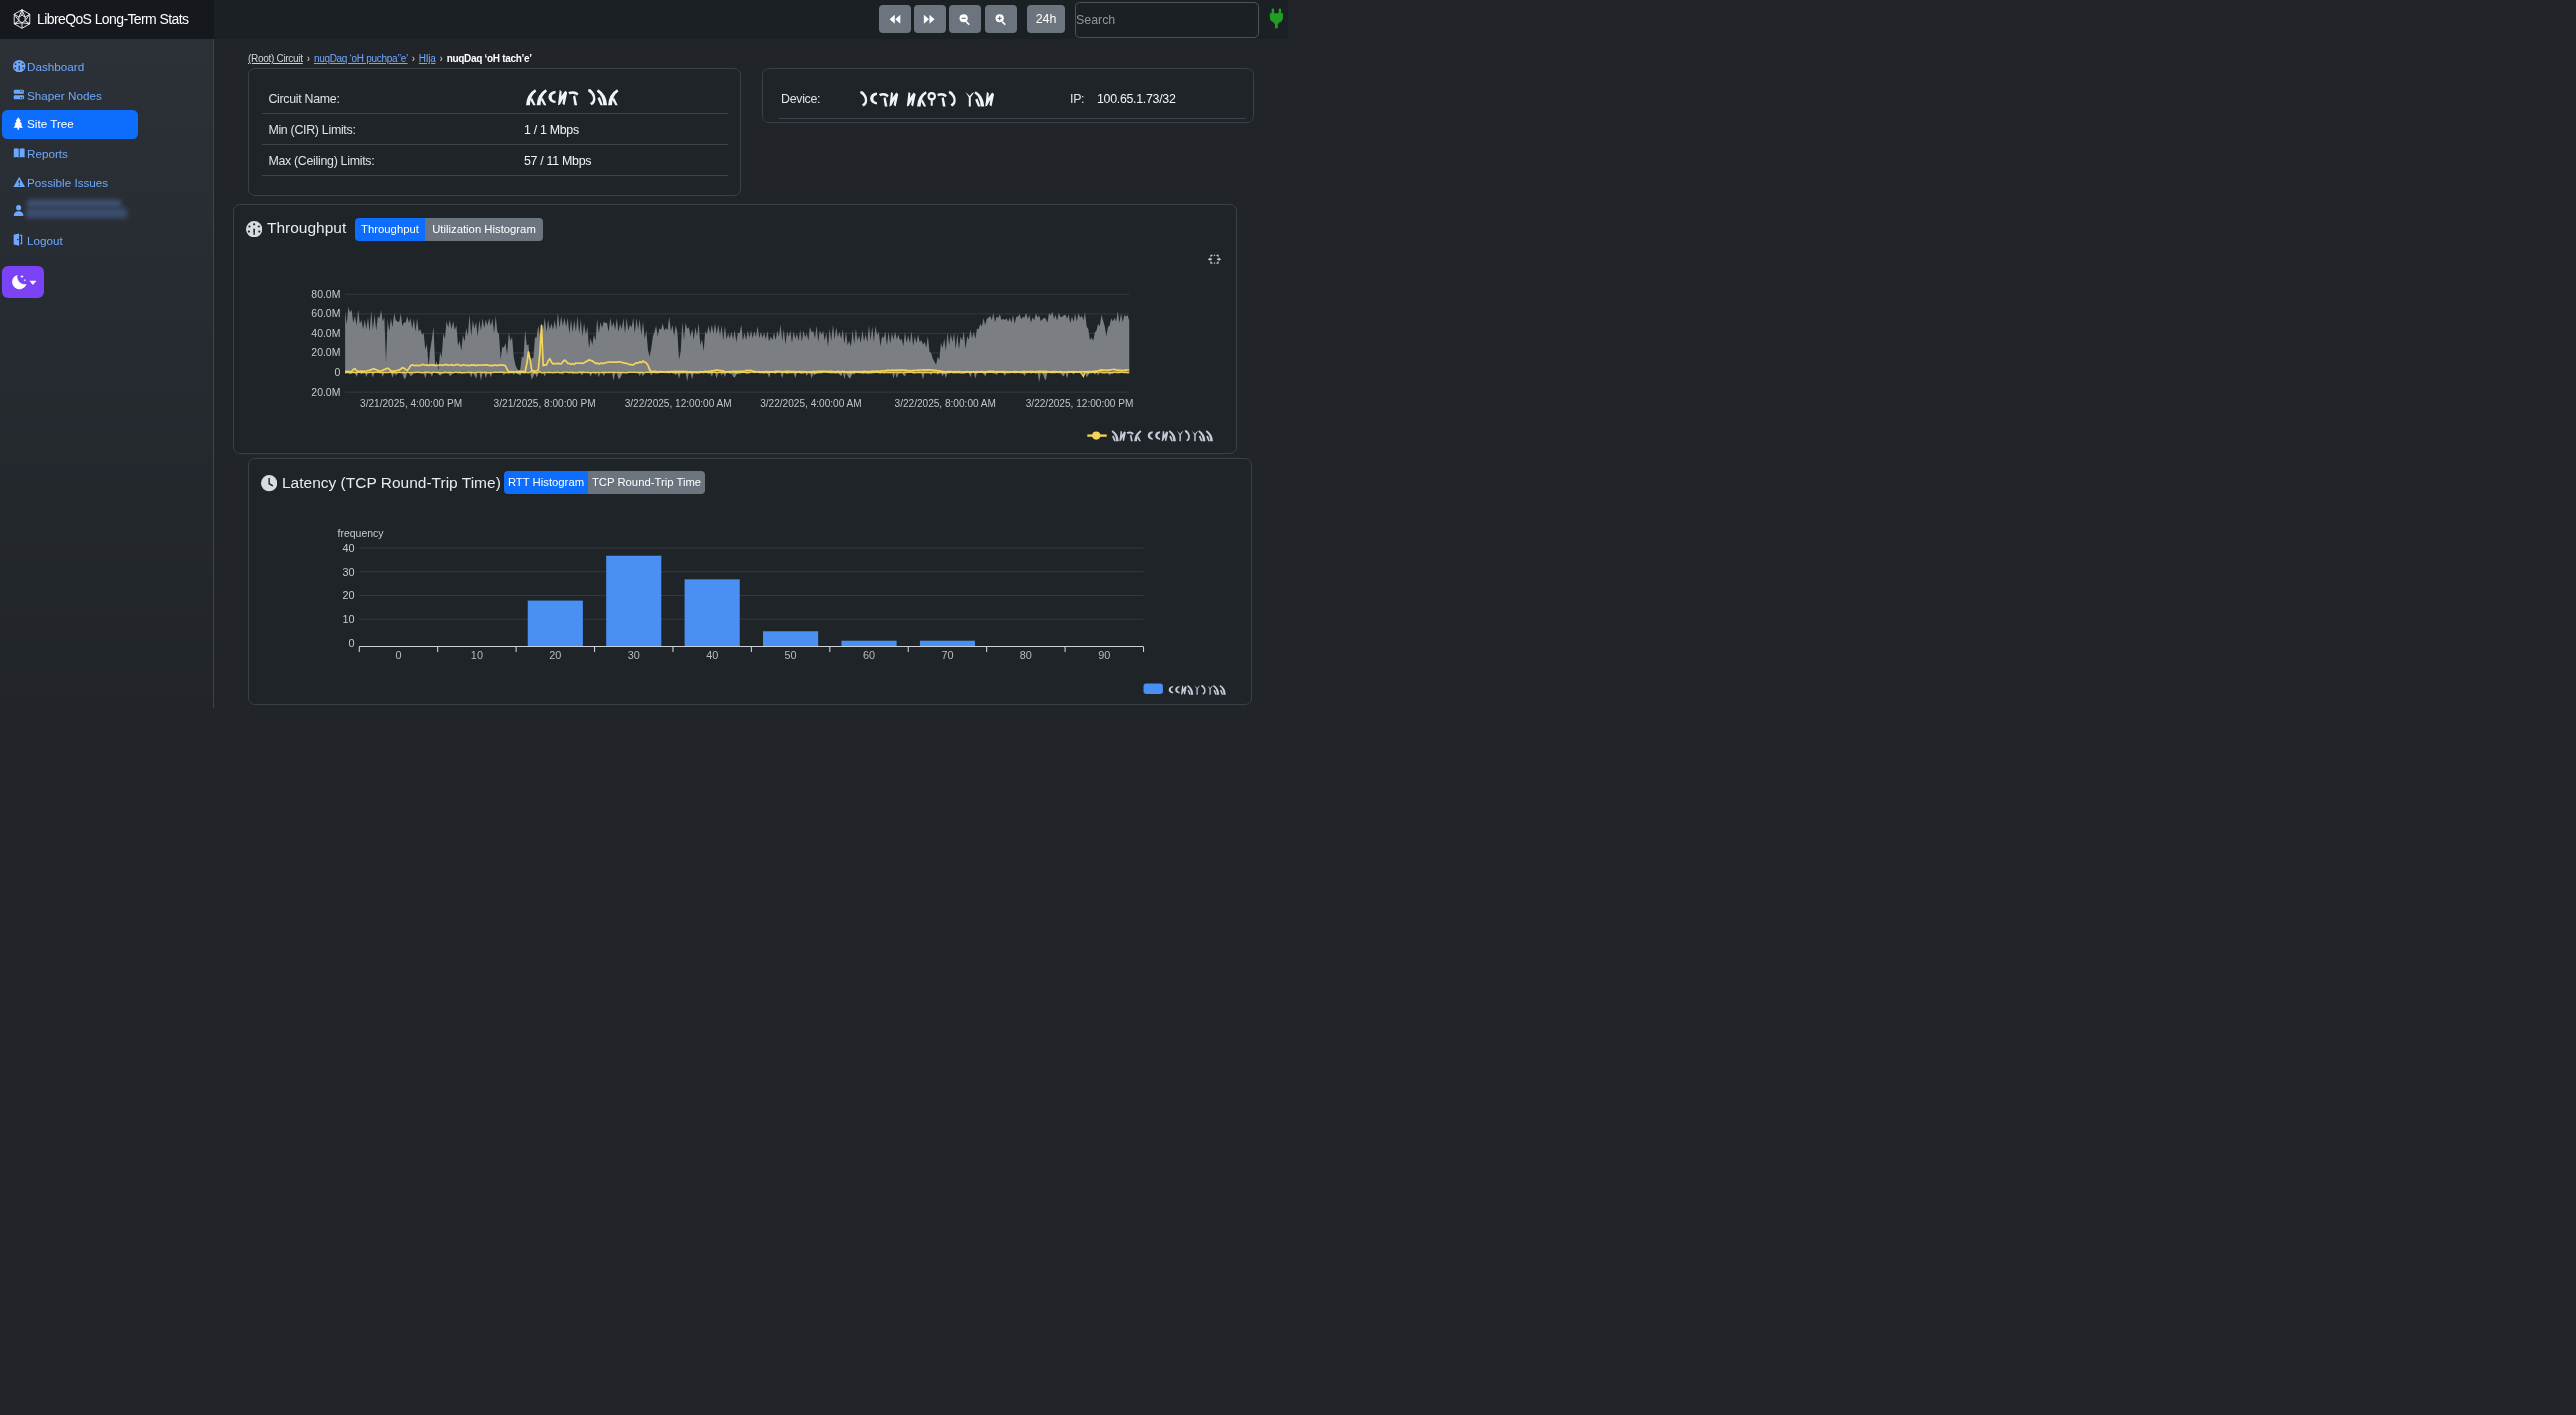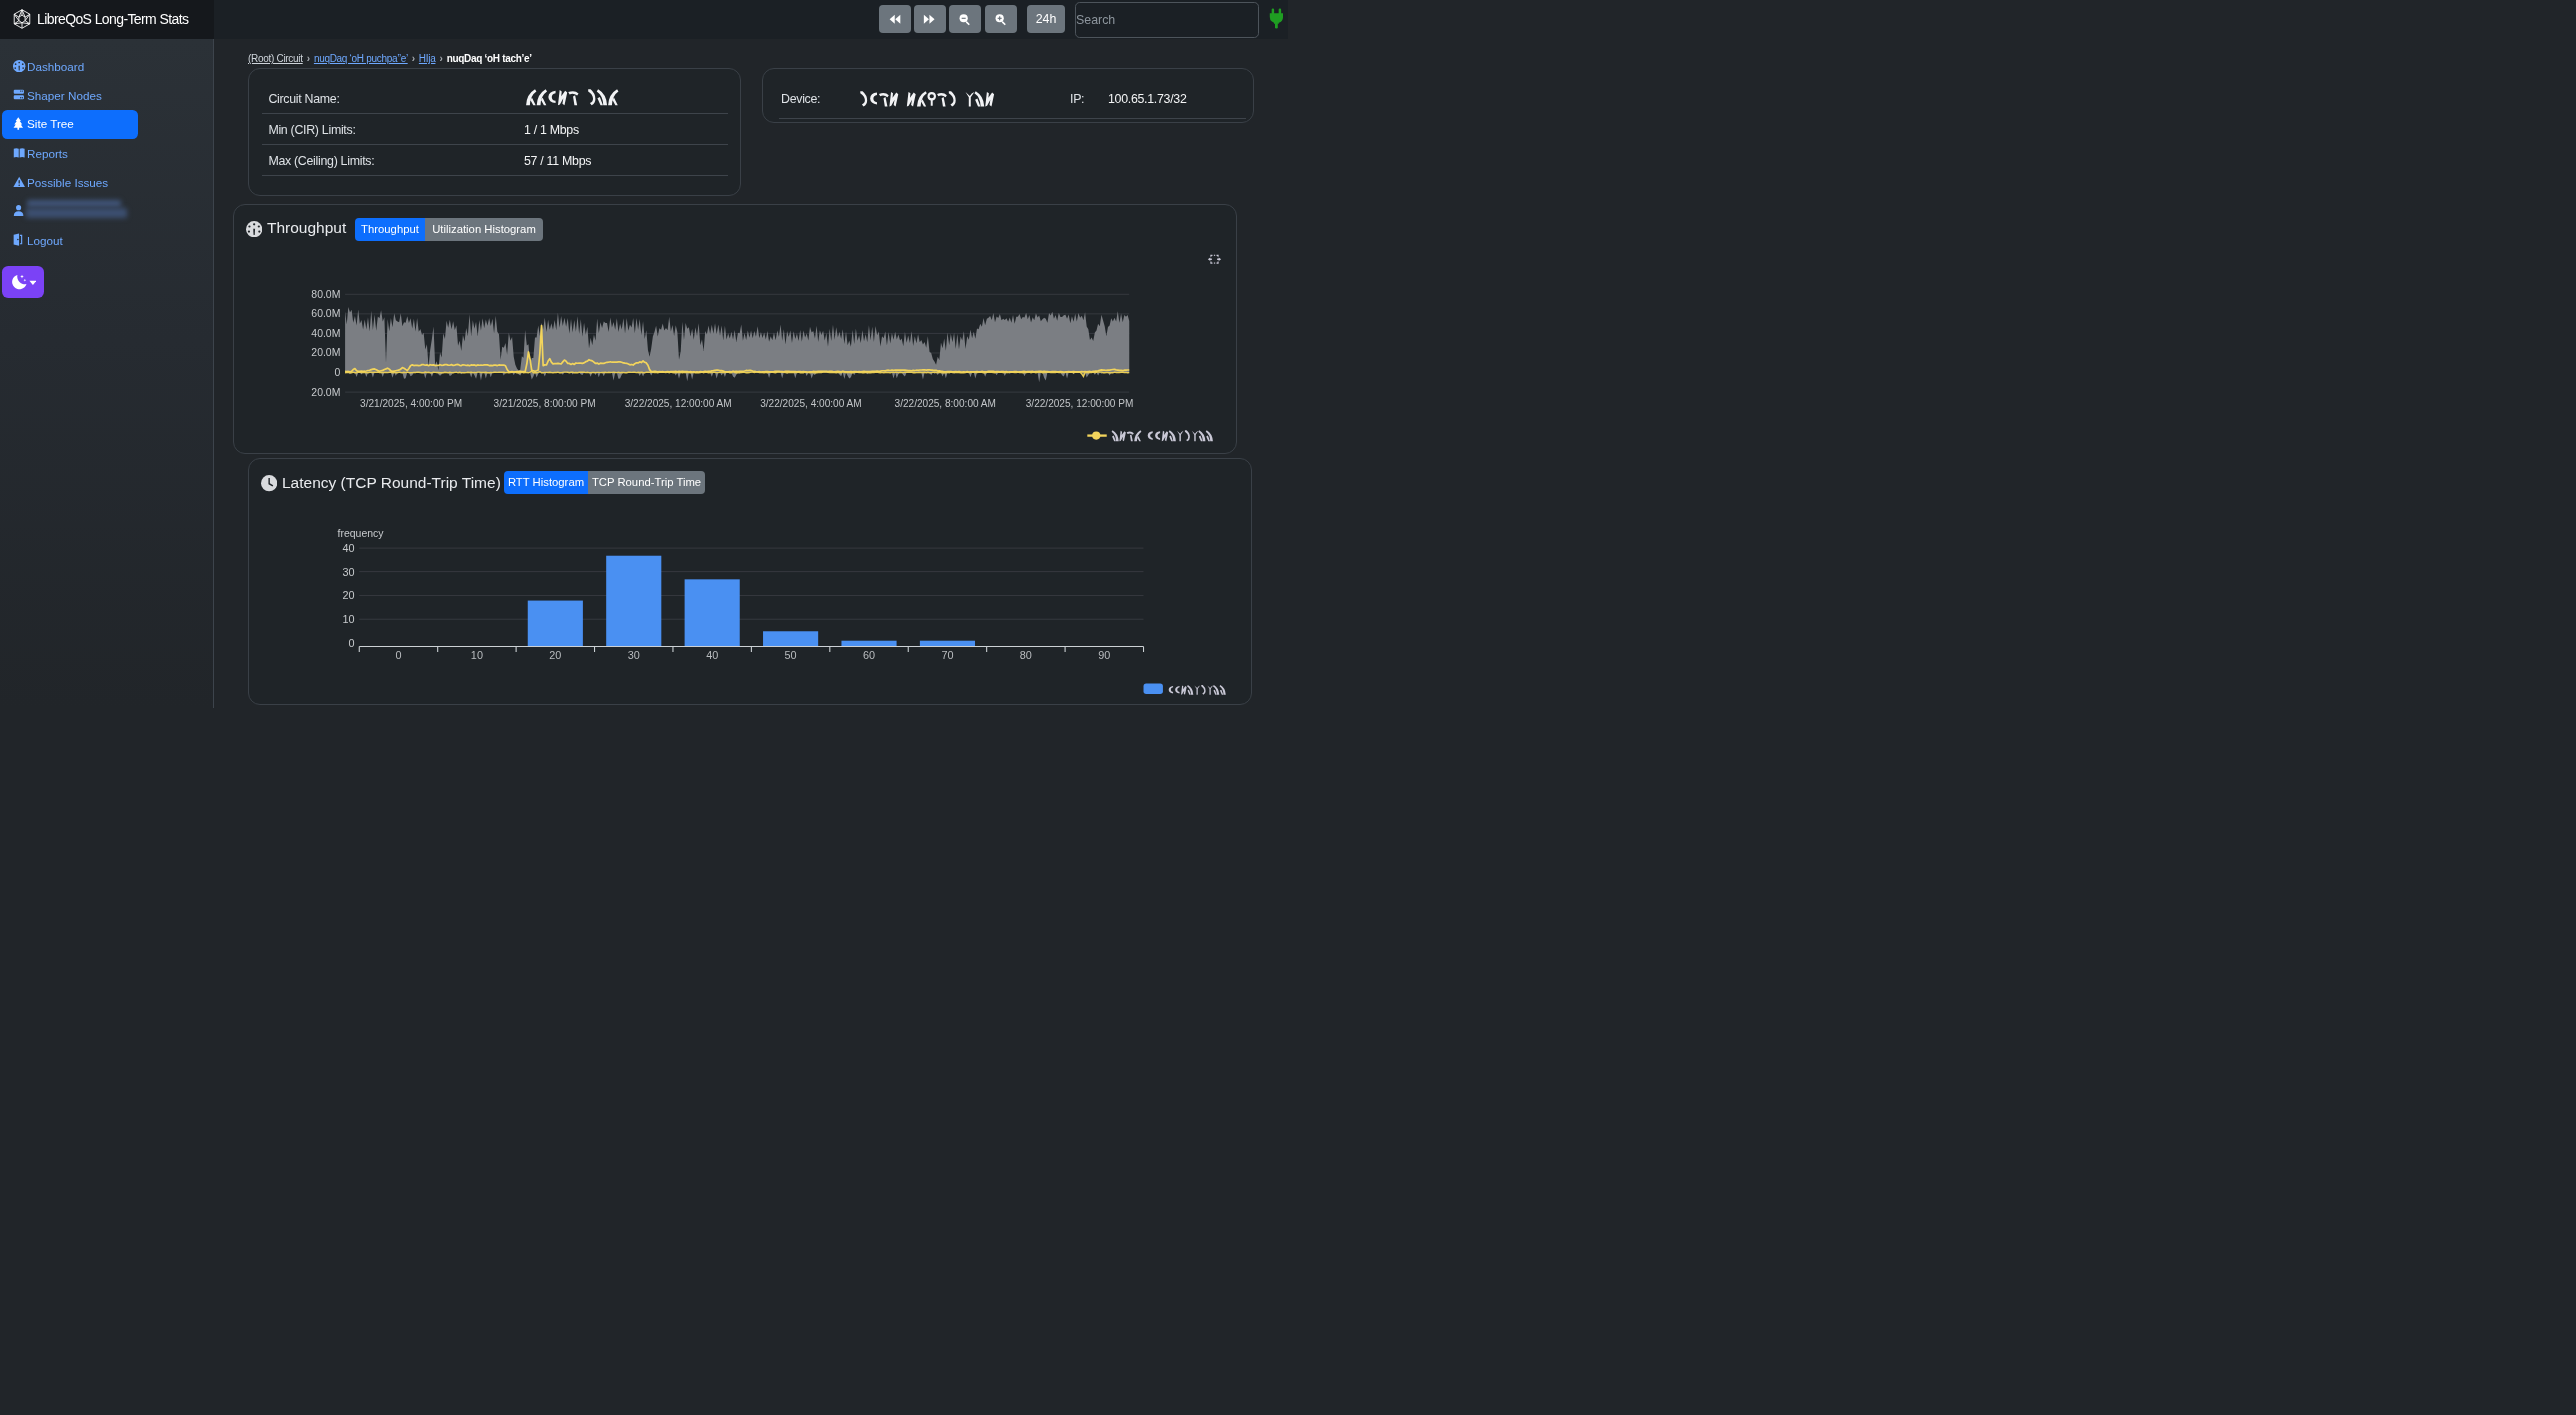--- a/index.html
+++ b/index.html
@@ -9,21 +9,21 @@
 #brand span { position:absolute; left:37px; top:11px; color:#fff; font-size:14px; letter-spacing:-0.6px; }
 .tbtn { position:absolute; top:5.4px; height:28px; background:#6c757d; border-radius:3.9px; }
 #search { position:absolute; left:1075px; top:1.6px; width:184px; height:36px; background:#1b2025;
   border:0.8px solid #4d545b; border-radius:4.7px; color:#8d959d; font-size:12.4px; line-height:34px; }
 #sidebar { position:absolute; left:0; top:39px; width:214px; height:669px;
   background:linear-gradient(180deg,#2b3137 0%,#262b31 45%,#212529 100%);
   border-right:0.8px solid #3d444c; }
 .nav-item { position:absolute; left:27px; color:#6ea8fe; font-size:11.7px; }
 #pill { position:absolute; left:1.6px; top:71px; width:136px; height:29px; background:#0d6efd; border-radius:5.4px; }
 #content { position:absolute; left:215px; top:39px; width:1073px; height:669px; background:#212529; }
-.card { position:absolute; border:0.8px solid #3a4047; border-radius:12px; background:#1f2428;padding-left:12px; }
+.card { position:absolute; border:0.8px solid #3a4047; border-radius:7px; background:#1f2428;padding-left:12px; }
 .crumb { font-size:10px; letter-spacing:-0.3px; }
 .tablabel { color:#dee2e6; font-size:12.4px; letter-spacing:-0.3px; position:absolute; }
 .tabval { color:#f4f5f6; font-size:12.4px; letter-spacing:-0.3px; position:absolute; }
 .hline { position:absolute; height:0.8px; background:#3e444b; }
 .hdr { position:absolute; color:#e9ebee; font-size:15.5px; }
 .btn { position:absolute; height:23px; color:#fff; font-size:11.3px; text-align:center; line-height:23px; }
 .btn-blue { background:#0d6efd; }
 .btn-grey { background:#6c757d; }
 .blur { position:absolute; filter:blur(2.7px); border-radius:1.6px; }
 </style></head>
@@ -186,21 +186,21 @@
           <use href="#kg-a" transform="translate(74.9,0.0) scale(0.846)"></use>
           <use href="#kg-d" transform="translate(88.0,0.0) scale(0.846)"></use>
           <use href="#kg-h" transform="translate(101.2,0.0) scale(0.846)"></use>
           <use href="#kg-g" transform="translate(114.3,0.0) scale(0.846)"></use>
           <use href="#kg-f" transform="translate(136.7,0.0) scale(0.846)"></use>
           <use href="#kg-b" transform="translate(149.9,0.0) scale(0.846)"></use>
           <use href="#kg-e" transform="translate(163.0,0.0) scale(0.846)"></use>
         </g>
       </svg>
     <div class="tablabel" style="left:307px;top:23px">IP:</div>
-    <div class="tabval" style="left:345px;top:23px">100.65.1.73/32</div>
+    <div class="tabval" style="left:334px;top:23px">100.65.1.73/32</div>
     <div class="hline" style="left:15.5px;top:49px;width:467px"></div>
   </div>
 
   <div class="card" style="left:18px;top:165px;width:1004px;height:250px">
     <svg style="position:absolute;left:11.7px;top:15.5px" width="16.3" height="16.3" viewBox="0 0 16 16">
         <circle cx="8" cy="8" r="8" fill="#d9dbde"></circle>
         <circle cx="8" cy="3.2" r="1.1" fill="#1f2428"></circle>
         <circle cx="3.4" cy="5.4" r="1.1" fill="#1f2428"></circle>
         <circle cx="12.6" cy="5.4" r="1.1" fill="#1f2428"></circle>
         <circle cx="2.9" cy="10.4" r="1.1" fill="#1f2428"></circle>

